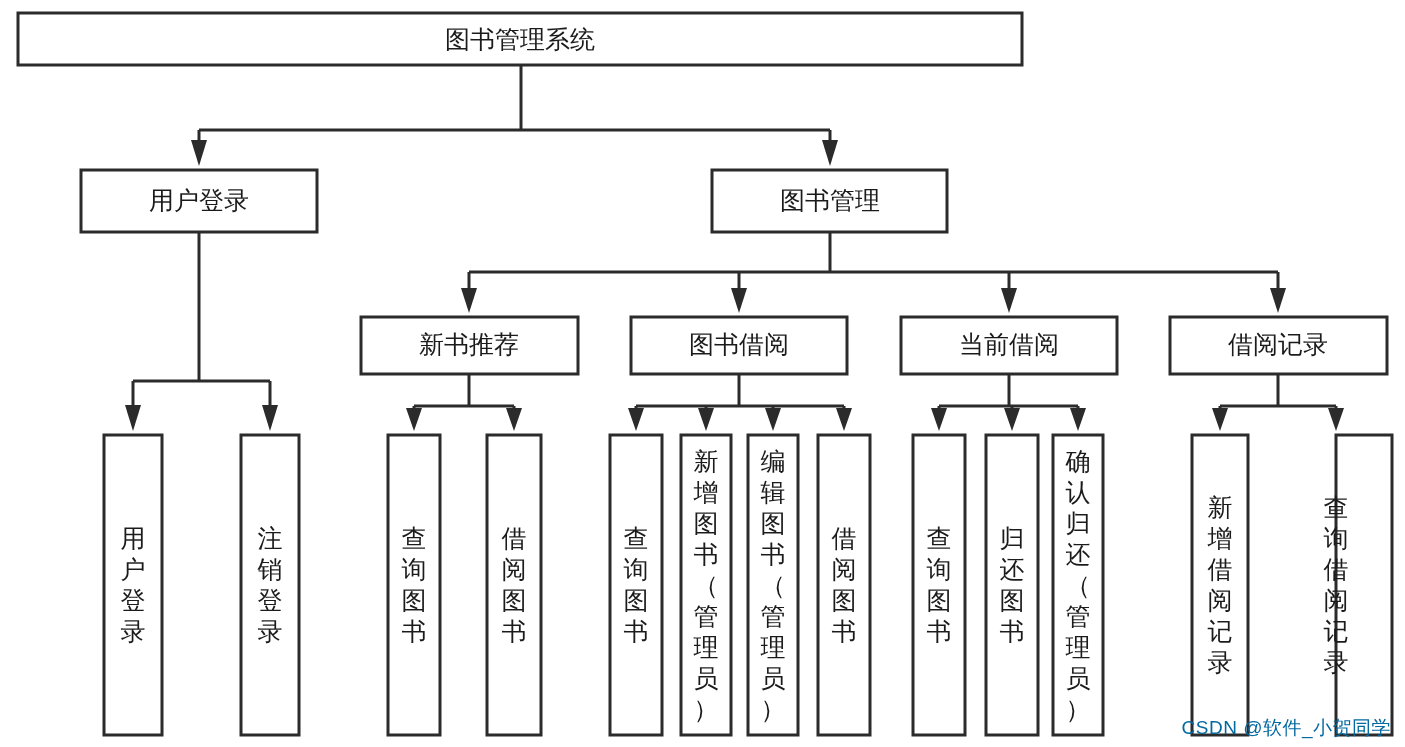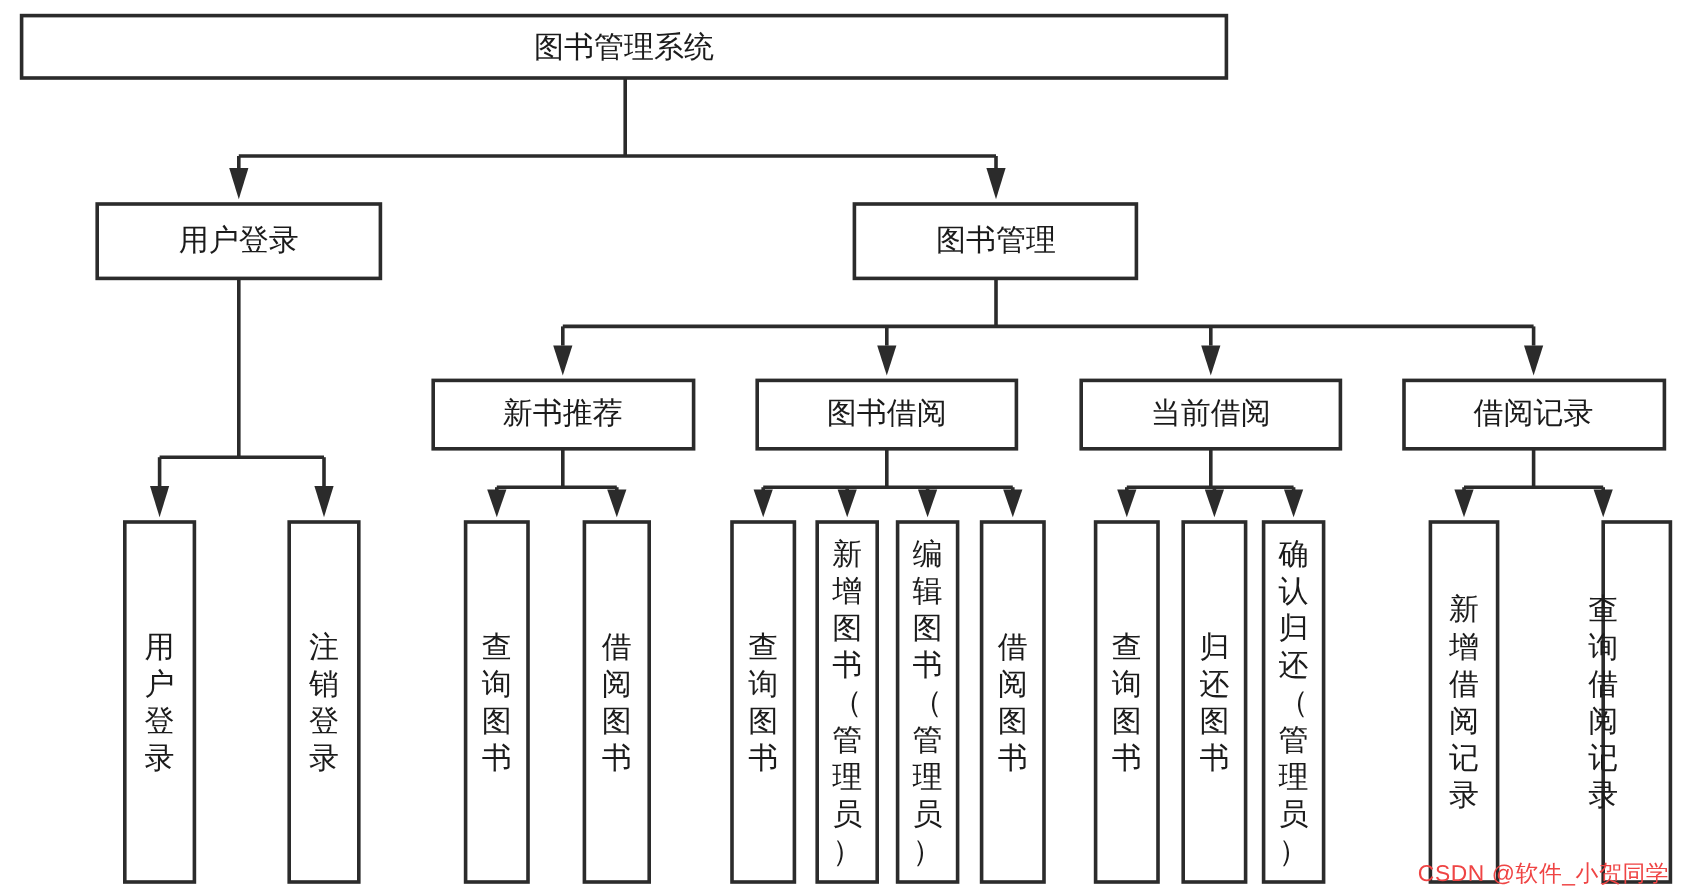--- a/index.html
+++ b/index.html
@@ -53,21 +53,21 @@
     font-size: 25px;
     fill: #1b1b1b;
     text-anchor: middle;
   }
   .watermark {
     position: absolute;
     right: 14px;
     bottom: 6px;
     font-family: "Liberation Sans", "DejaVu Sans", sans-serif;
     font-size: 19px;
-    color: #ef4444;
+    color: #0369a1;
     white-space: nowrap;
     letter-spacing: 0.5px;
     pointer-events: none;
   }
 </style>
 </head>
 <body>
 
 <div id="diagram-root">
 

